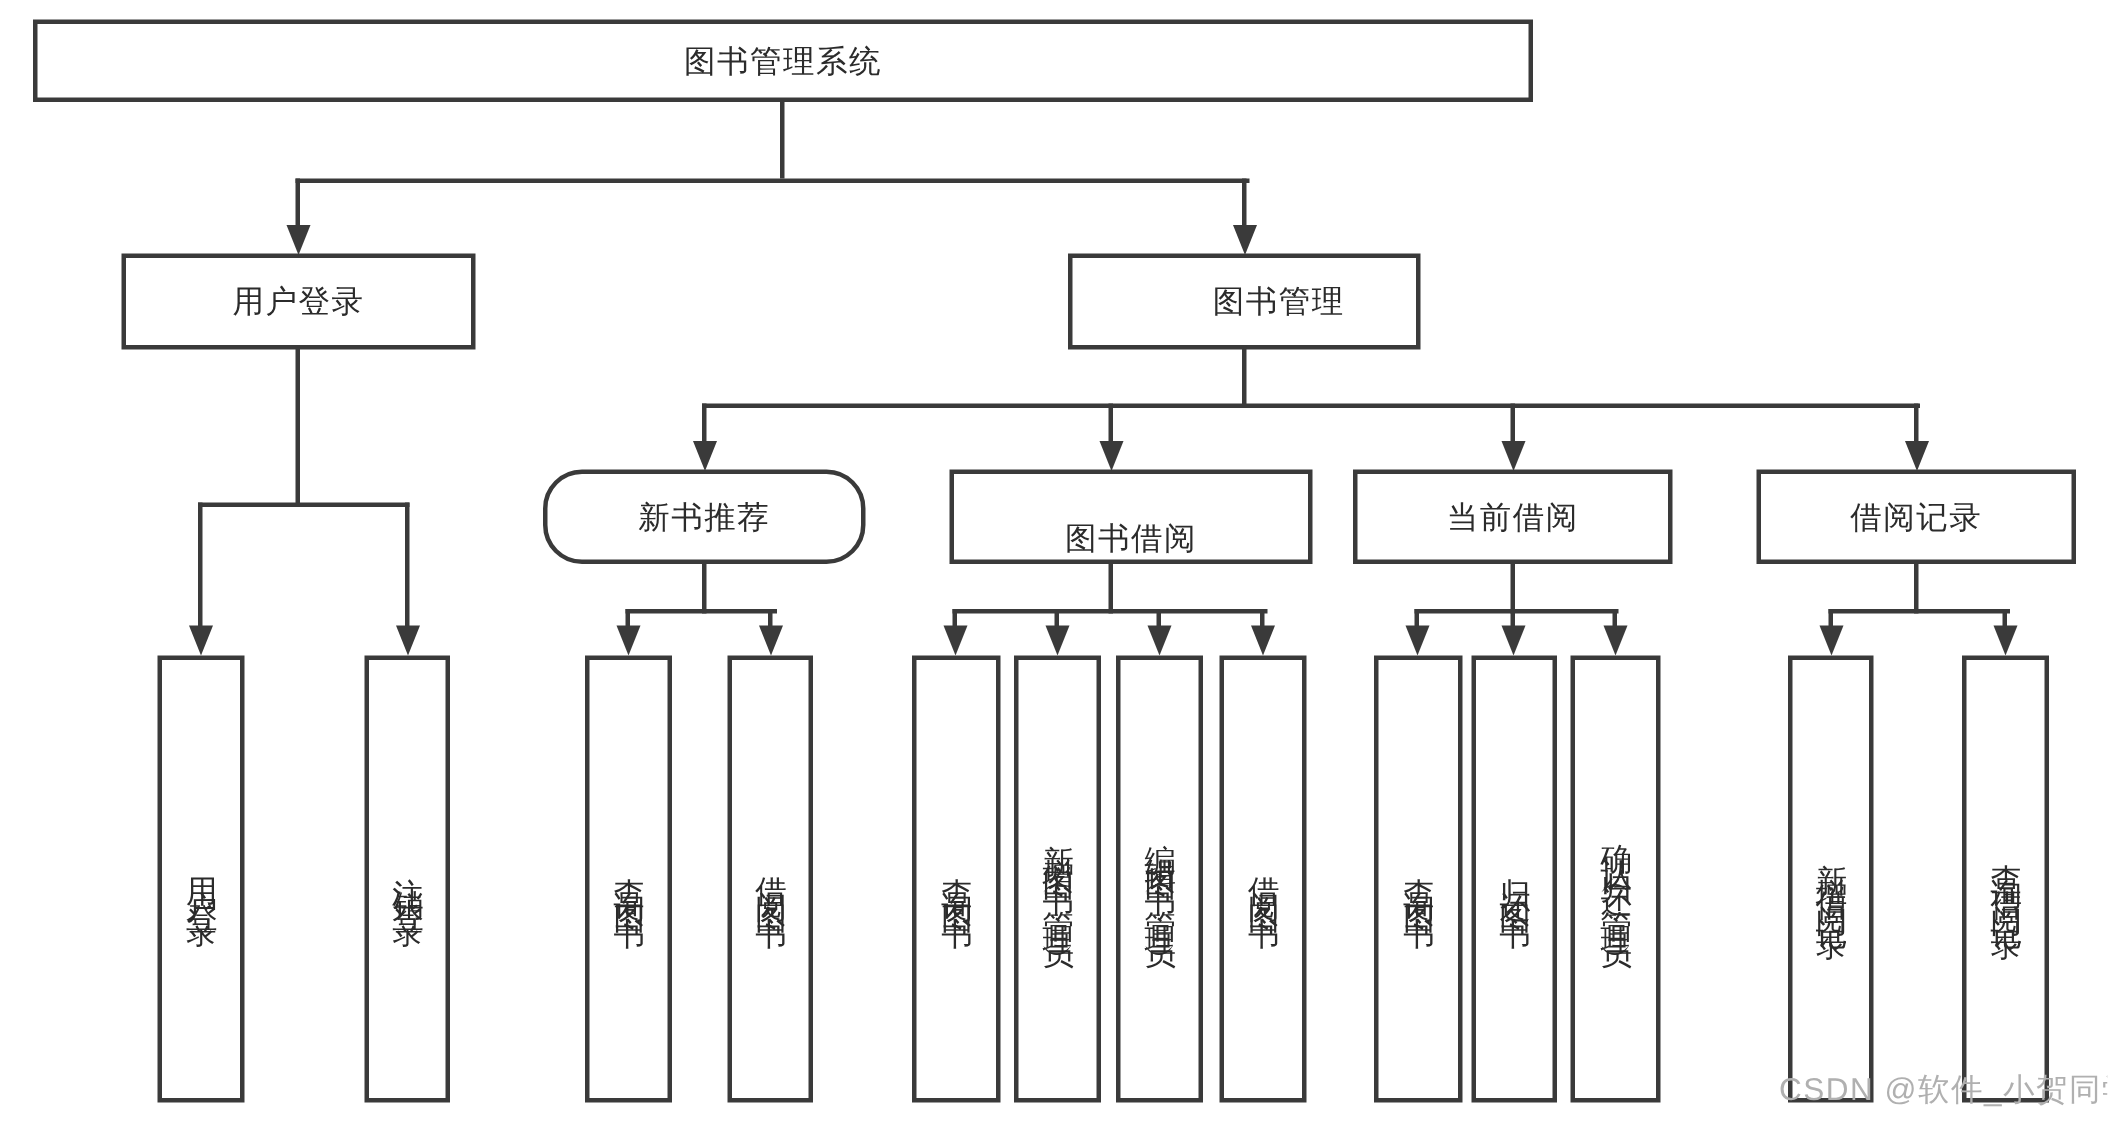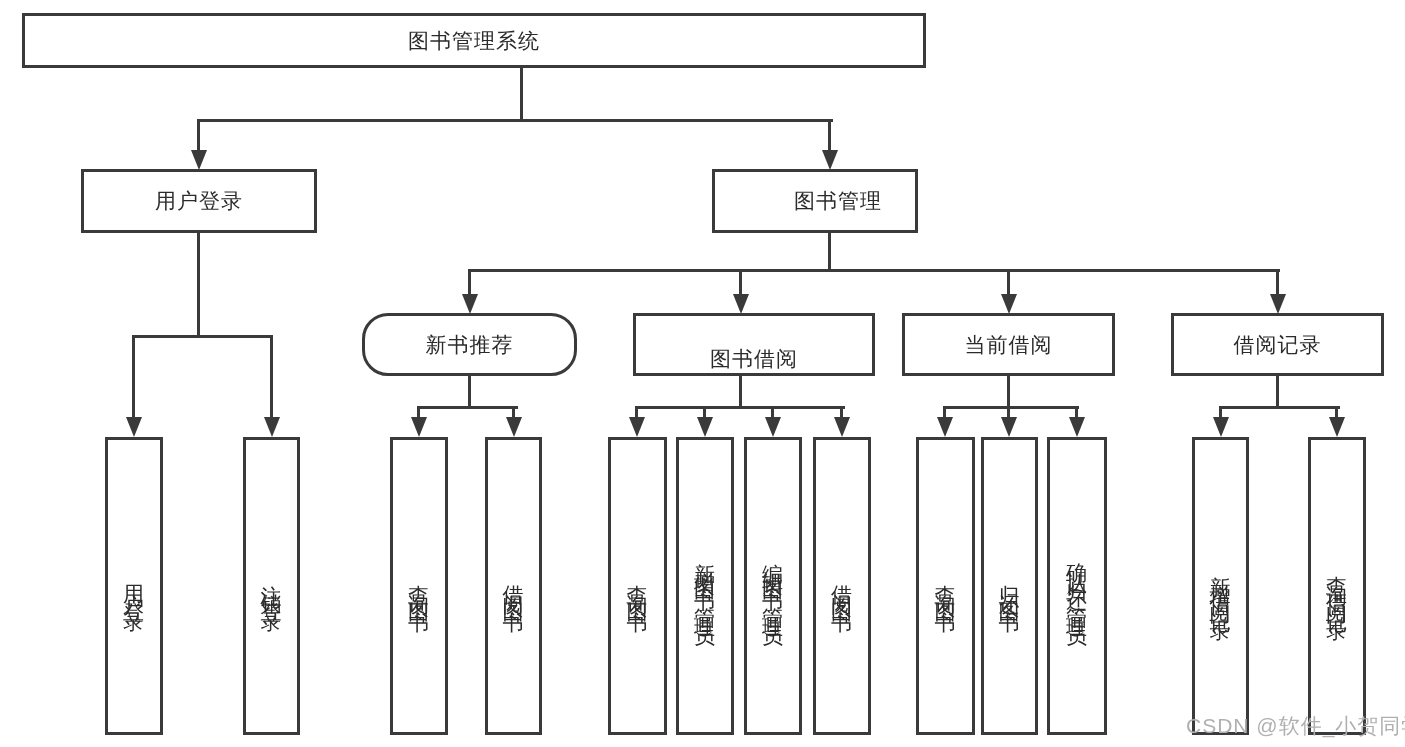--- a/index.html
+++ b/index.html
@@ -26,29 +26,29 @@
   .wm{
     position:absolute;left:1186px;top:712px;font-size:21px;color:#b0b0b0;
     white-space:nowrap;letter-spacing:1px;
   }
 </style>
 </head>
 <body>
 
 <div id="canvas">
 
-  <div class="box" style="left:22px;top:13px;width:904px;height:55px;">
+  <div class="box" style="left:22px;top:13px;width:1000px;height:55px;">
     <span class="lbl">图书管理系统</span>
   </div>
 
   <div class="box" style="left:81px;top:169px;width:236px;height:64px;">
     <span class="lbl">用户登录</span>
   </div>
 
-  <div class="box" style="left:712px;top:169px;width:206px;height:64px;padding-left:46px;">
+  <div class="box" style="left:712px;top:169px;width:235px;height:64px;padding-left:46px;">
     <span class="lbl">图书管理</span>
   </div>
 
   <div class="box" style="left:362px;top:313px;width:215px;height:63px;border-radius:26px;">
     <span class="lbl">新书推荐</span>
   </div>
 
   <div class="box" style="left:633px;top:313px;width:242px;height:63px;align-items:flex-end;">
     <span class="lbl">图书借阅</span>
   </div>

